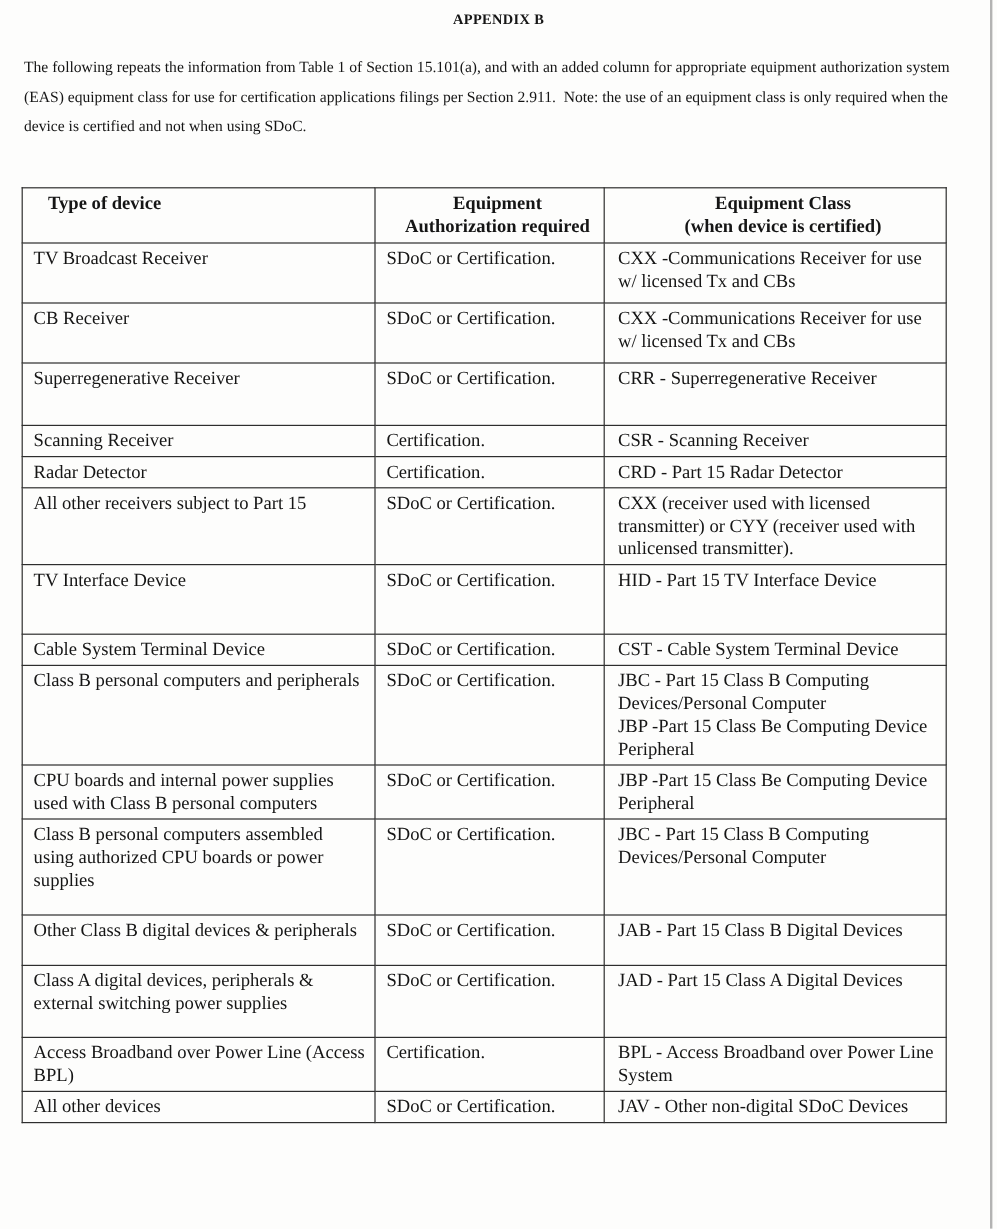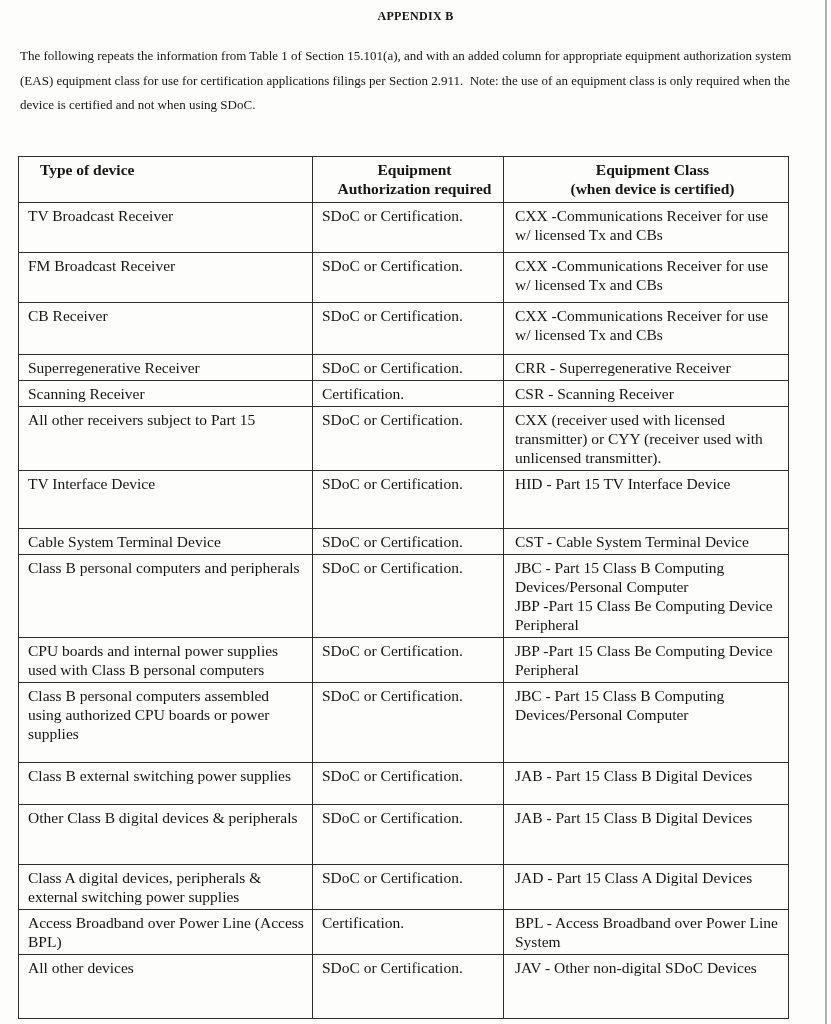--- a/index.html
+++ b/index.html
@@ -101,38 +101,38 @@
 (when device is certified)</th>
     </tr>
   </thead>
   <tbody>
       <tr>
         <td class="cell-device-type">TV Broadcast Receiver</td>
         <td class="cell-authorization">SDoC or Certification.</td>
         <td class="cell-class">CXX -Communications Receiver for use w/ licensed Tx and CBs</td>
       </tr>
       <tr>
-        <td class="cell-device-type">FM Broadcast Receiver</td>
-        <td class="cell-authorization">SDoC or Certification.</td>
-        <td class="cell-class">CXX -Communications Receiver for use w/ licensed Tx and CBs</td>
-      </tr>
-      <tr>
         <td class="cell-device-type">CB Receiver</td>
         <td class="cell-authorization">SDoC or Certification.</td>
         <td class="cell-class">CXX -Communications Receiver for use w/ licensed Tx and CBs</td>
       </tr>
       <tr>
         <td class="cell-device-type">Superregenerative Receiver</td>
         <td class="cell-authorization">SDoC or Certification.</td>
         <td class="cell-class">CRR - Superregenerative Receiver</td>
       </tr>
       <tr>
         <td class="cell-device-type">Scanning Receiver</td>
         <td class="cell-authorization">Certification.</td>
         <td class="cell-class">CSR - Scanning Receiver</td>
+      </tr>
+      <tr>
+        <td class="cell-device-type">Radar Detector</td>
+        <td class="cell-authorization">Certification.</td>
+        <td class="cell-class">CRD - Part 15 Radar Detector</td>
       </tr>
       <tr>
         <td class="cell-device-type">All other receivers subject to Part 15</td>
         <td class="cell-authorization">SDoC or Certification.</td>
         <td class="cell-class">CXX (receiver used with licensed transmitter) or CYY (receiver used with unlicensed transmitter).</td>
       </tr>
       <tr>
         <td class="cell-device-type">TV Interface Device</td>
         <td class="cell-authorization">SDoC or Certification.</td>
         <td class="cell-class">HID - Part 15 TV Interface Device</td>
@@ -152,25 +152,20 @@
         <td class="cell-device-type">CPU boards and internal power supplies used with Class B personal computers</td>
         <td class="cell-authorization">SDoC or Certification.</td>
         <td class="cell-class">JBP -Part 15 Class Be Computing Device Peripheral</td>
       </tr>
       <tr>
         <td class="cell-device-type">Class B personal computers assembled using authorized CPU boards or power supplies</td>
         <td class="cell-authorization">SDoC or Certification.</td>
         <td class="cell-class">JBC - Part 15 Class B Computing Devices/Personal Computer</td>
       </tr>
       <tr>
-        <td class="cell-device-type">Class B external switching power supplies</td>
-        <td class="cell-authorization">SDoC or Certification.</td>
-        <td class="cell-class">JAB - Part 15 Class B Digital Devices</td>
-      </tr>
-      <tr>
         <td class="cell-device-type">Other Class B digital devices &amp; peripherals</td>
         <td class="cell-authorization">SDoC or Certification.</td>
         <td class="cell-class">JAB - Part 15 Class B Digital Devices</td>
       </tr>
       <tr>
         <td class="cell-device-type">Class A digital devices, peripherals &amp; external switching power supplies</td>
         <td class="cell-authorization">SDoC or Certification.</td>
         <td class="cell-class">JAD - Part 15 Class A Digital Devices</td>
       </tr>
       <tr>

